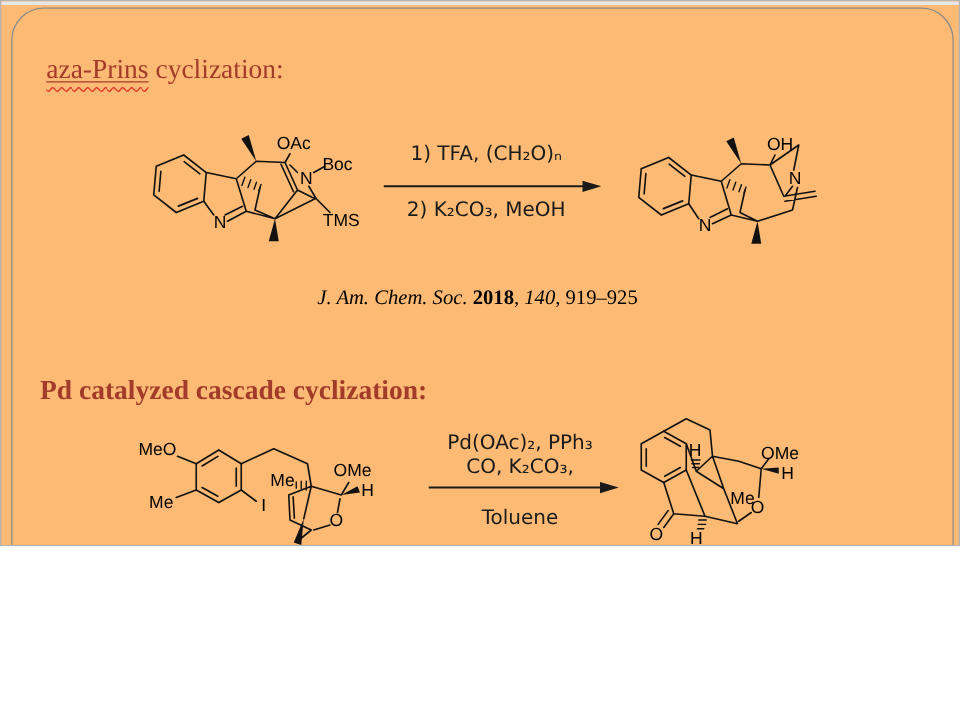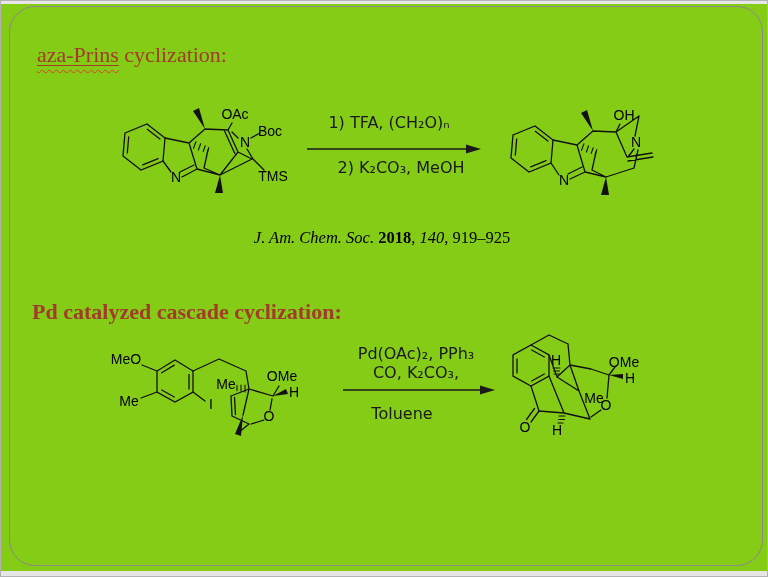--- a/index.html
+++ b/index.html
@@ -1,16 +1,16 @@
 <!DOCTYPE html>
 <html><head>
 <meta charset="utf-8">
 <style>
   html,body{margin:0;padding:0;background:#ffffff;}
-  .page{position:relative;width:768px;height:577px;background:#84cc16;border:1px solid #b3b3b3;
+  .page{position:relative;width:768px;height:437px;background:#fdba74;border:1px solid #b3b3b3;
         box-sizing:border-box;overflow:hidden;font-family:"Liberation Sans",sans-serif;}
   .strip{position:absolute;left:0;width:768px;background:#e6e6e6;}
   .strip.top{top:0;height:3px;}
   .strip.bottom{top:570px;height:7px;}
   .frame{position:absolute;left:8px;top:5px;width:752px;height:558px;
          border:1.5px solid #8a8a8a;border-radius:26px;background:transparent;}
   .sec-title{position:absolute;font-family:"Liberation Serif",serif;font-size:22px;
              color:#a23b2a;white-space:nowrap;}
   .u-straight{text-decoration:underline solid #a23b2a 1px;text-underline-offset:3px;}
   .u-wavy{text-decoration:underline wavy #e03c2d 1px;text-underline-offset:7px;}
@@ -57,21 +57,21 @@
     <text x="144" y="58" text-anchor="middle">N</text>
     <text x="172" y="92" text-anchor="middle">TMS</text>
     <text x="75" y="93" text-anchor="middle">N</text>
   </svg>
 
   <div class="cond" style="left:296px;top:112px;width:184px;">1) TFA, (CH₂O)ₙ</div>
   <svg class="arrow" style="position:absolute;left:304px;top:140px;" width="176" height="16" viewBox="0 0 176 16">
     <line x1="2" y1="8" x2="162" y2="8"></line>
     <polygon points="176,8 161,3.5 161,12.5"></polygon>
   </svg>
-  <div class="cond" style="left:308px;top:157px;width:184px;">2) K₂CO₃, MeOH</div>
+  <div class="cond" style="left:296px;top:157px;width:184px;">2) K₂CO₃, MeOH</div>
 
   <svg class="struct" style="left:492px;top:88px;" width="180" height="118" viewBox="0 0 180 118">
     <g>
       <path d="M20,46 L42,37 L60,51 L58,74 L36,83 L18,69 Z"></path>
       <path d="M42.3,42.3 L54.9,52.1 M53.1,71.7 L37.7,77.9 M22.3,66.1 L23.7,49.9"></path>
       <path d="M60,51 L84,56 M58,74 L66,86 M77,90 L92,83 M75,85 L89,78 M92,83 L84,56
                M84,56 L100,42 M100,42 L123,43 M123,43 L127,35 M123,43 L146,27 M146,27 L142,47
                M141,60 L135,68 M123,43 L134,68 M134,68 L159,64 M135,72 L160,68
                M103,63 L99,81 M99,81 L113,88 M113,88 L92,83 M113,88 L141,79 M141,79 L145,61"></path>
       <path class="hash" d="M90.9,54.8 L88.5,61.4 M95.6,56.8 L93.4,63 M100.2,58.8 L98.2,64.4 M103.8,60.6 L102.2,65.4"></path>
@@ -109,21 +109,21 @@
     <text x="195" y="58" text-anchor="middle">H</text>
     <text x="170" y="82" text-anchor="middle">O</text>
   </svg>
 
   <div class="cond" style="left:333px;top:362px;width:164px;">CO, K₂CO₃,</div>
   <div class="cond" style="left:333px;top:343px;width:164px;">Pd(OAc)₂, PPh₃</div>
   <svg class="arrow" style="position:absolute;left:340px;top:381px;" width="154" height="16" viewBox="0 0 154 16">
     <line x1="2" y1="8" x2="140" y2="8"></line>
     <polygon points="154,8 139,3.5 139,12.5"></polygon>
   </svg>
-  <div class="cond" style="left:319px;top:403px;width:164px;">Toluene</div>
+  <div class="cond" style="left:333px;top:403px;width:164px;">Toluene</div>
 
   <svg class="struct" style="left:492px;top:330px;" width="180" height="125" viewBox="0 0 180 125">
     <g>
       <path d="M38,14 L56,24 L56,45 L38,55 L20,45 L20,24 Z"></path>
       <path d="M38.7,19 L51.3,26 M51.3,43 L38.7,50 M24,28 L24,42"></path>
       <path d="M38,14 L56,4 M56,4 L75,13 M75,13 L77,34 M77,34 L64,46 M64,46 L56,24
                M77,34 L98,38 M98,38 L116,44 M116,44 L122,36 M116,44 L114,67
                M108,79 L98,86 M97,88 L86,60 M86,60 L64,46 M86,60 L77,34
                M38,55 L46,80 M46,80 L71,82 M71,82 L56,45
                M46,80 L38,91 M41.5,77.5 L33.5,88.5 M71,82 L97,88"></path>

